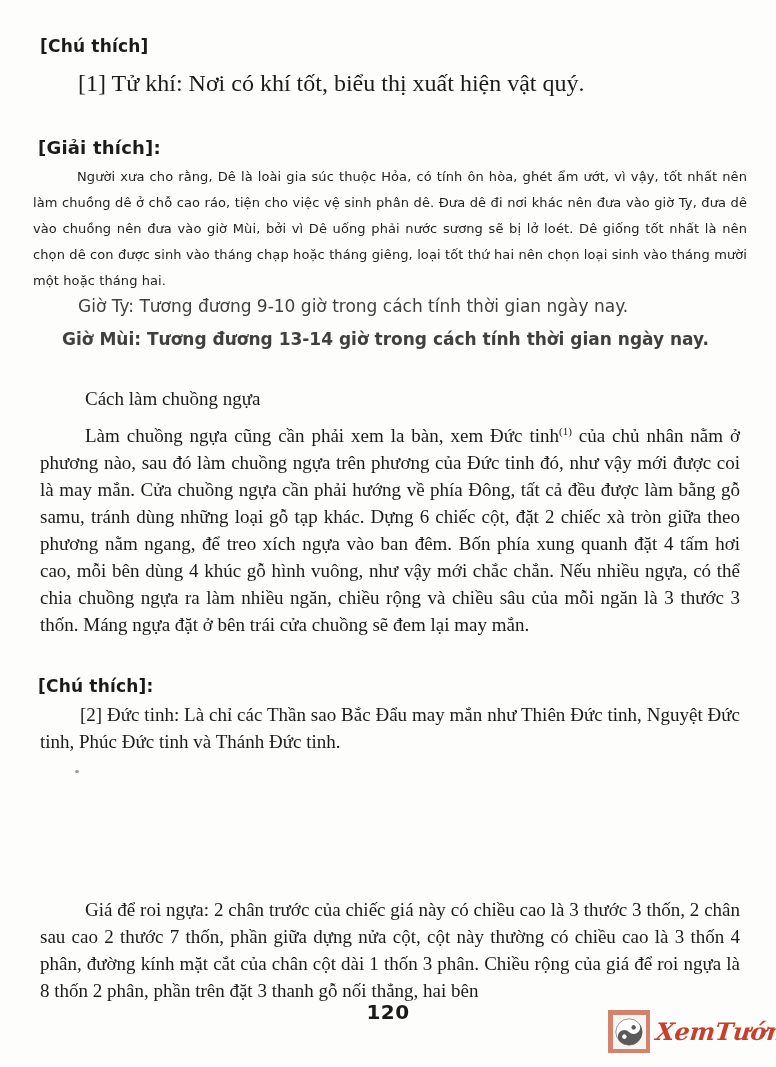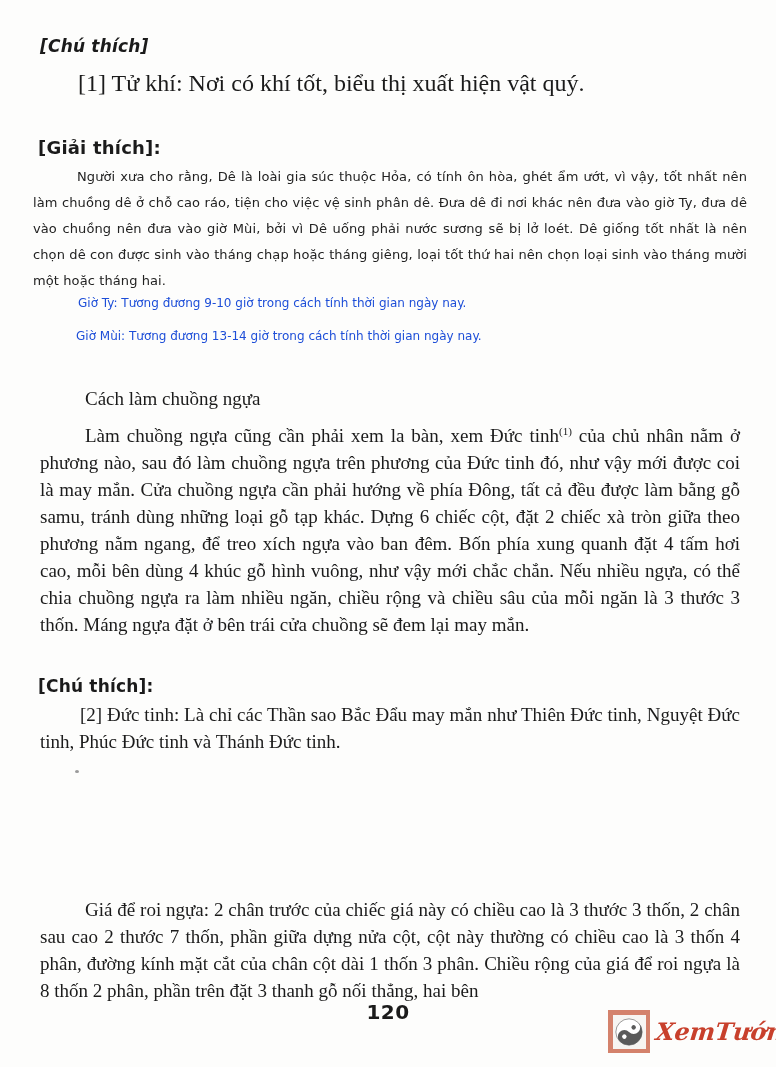--- a/index.html
+++ b/index.html
@@ -14,48 +14,48 @@
   .page{position:absolute;inset:0;}
   .abs{position:absolute;}
   .hand{font-family:"DejaVu Sans", sans-serif;}
   .serif{font-family:"Liberation Serif", serif;}
   .just{text-align:justify;text-justify:inter-word;}
   h3,p{margin:0;padding:0;}
 
   .h-note{font-family:"DejaVu Sans", sans-serif;font-size:17px;font-weight:bold;letter-spacing:.2px;}
   .note-item{font-size:24px;}
   .hand-par{font-size:13px;line-height:26px;letter-spacing:.1px;color:#222;}
-  .hand-line{font-size:12px;color:#1d4ed8;}
+  .hand-line{font-size:17px;color:#404040;}
   .serif-par{font-size:19px;line-height:27px;}
   .sub-head{font-size:19px;}
   sup{font-size:11px;line-height:0;}
 
   .page-num{left:0;right:0;text-align:center;font-family:"DejaVu Sans", sans-serif;
             font-weight:bold;font-size:20px;letter-spacing:.5px;}
 
   .artifact-dot{width:4px;height:3px;background:#9a9a9a;border-radius:50%;}
 
   .watermark{display:flex;align-items:center;gap:6px;}
   .yy-box{width:42px;height:43px;background:#d4826c;display:flex;align-items:center;justify-content:center;}
   .yy-inner{width:33px;height:34px;background:#f7f5f2;display:flex;align-items:center;justify-content:center;}
   .wm-text{font-family:"DejaVu Serif", serif;font-style:italic;font-weight:bold;
            font-size:24px;color:#c8402c;transform:skewX(-6deg);white-space:nowrap;}
 </style>
 </head>
 <body>
 
 <div class="page">
 
-  <h3 class="abs h-note" style="left:40px;top:36px;font-style:italic;">[Chú thích]</h3>
+  <h3 class="abs h-note" style="left:40px;top:36px;">[Chú thích]</h3>
   <p class="abs serif note-item" style="left:78px;top:70px;width:650px;">[1] Tử khí: Nơi có khí tốt, biểu thị xuất hiện vật quý.</p>
 
   <h3 class="abs h-note" style="left:38px;top:137px;font-size:18px;">[Giải thích]:</h3>
   <p class="abs hand hand-par just" style="left:33px;top:164px;width:714px;text-indent:44px;">Người xưa cho rằng, Dê là loài gia súc thuộc Hỏa, có tính ôn hòa, ghét ẩm ướt, vì vậy, tốt nhất nên làm chuồng dê ở chỗ cao ráo, tiện cho việc vệ sinh phân dê. Đưa dê đi nơi khác nên đưa vào giờ Ty, đưa dê vào chuồng nên đưa vào giờ Mùi, bởi vì Dê uống phải nước sương sẽ bị lở loét. Dê giống tốt nhất là nên chọn dê con được sinh vào tháng chạp hoặc tháng giêng, loại tốt thứ hai nên chọn loại sinh vào tháng mười một hoặc tháng hai.</p>
   <p class="abs hand hand-line" style="left:78px;top:296px;">Giờ Ty: Tương đương 9-10 giờ trong cách tính thời gian ngày nay.</p>
-  <p class="abs hand hand-line" style="left:76px;top:329px;">Giờ Mùi: Tương đương 13-14 giờ trong cách tính thời gian ngày nay.</p>
+  <p class="abs hand hand-line" style="left:62px;top:329px;font-weight:bold;">Giờ Mùi: Tương đương 13-14 giờ trong cách tính thời gian ngày nay.</p>
 
   <h3 class="abs serif sub-head" style="left:85px;top:388px;font-weight:normal;">Cách làm chuồng ngựa</h3>
   <p class="abs serif serif-par just" style="left:40px;top:422px;width:700px;text-indent:45px;"><span>Làm chuồng ngựa cũng cần phải xem la bàn, xem Đức tinh</span><sup>(1)</sup><span> của chủ nhân nằm ở phương nào, sau đó làm chuồng ngựa trên phương của Đức tinh đó, như vậy mới được coi là may mắn. Cửa chuồng ngựa cần phải hướng về phía Đông, tất cả đều được làm bằng gỗ samu, tránh dùng những loại gỗ tạp khác. Dựng 6 chiếc cột, đặt 2 chiếc xà tròn giữa theo phương nằm ngang, để treo xích ngựa vào ban đêm. Bốn phía xung quanh đặt 4 tấm hơi cao, mỗi bên dùng 4 khúc gỗ hình vuông, như vậy mới chắc chắn. Nếu nhiều ngựa, có thể chia chuồng ngựa ra làm nhiều ngăn, chiều rộng và chiều sâu của mỗi ngăn là 3 thước 3 thốn. Máng ngựa đặt ở bên trái cửa chuồng sẽ đem lại may mắn.</span></p>
 
   <h3 class="abs h-note" style="left:38px;top:676px;">[Chú thích]:</h3>
   <p class="abs serif serif-par just" style="left:40px;top:701px;width:700px;text-indent:40px;">[2] Đức tinh: Là chỉ các Thần sao Bắc Đẩu may mắn như Thiên Đức tinh, Nguyệt Đức tinh, Phúc Đức tinh và Thánh Đức tinh.</p>
 
   <div class="abs artifact-dot" style="left:75px;top:770px;"></div>
 
 

